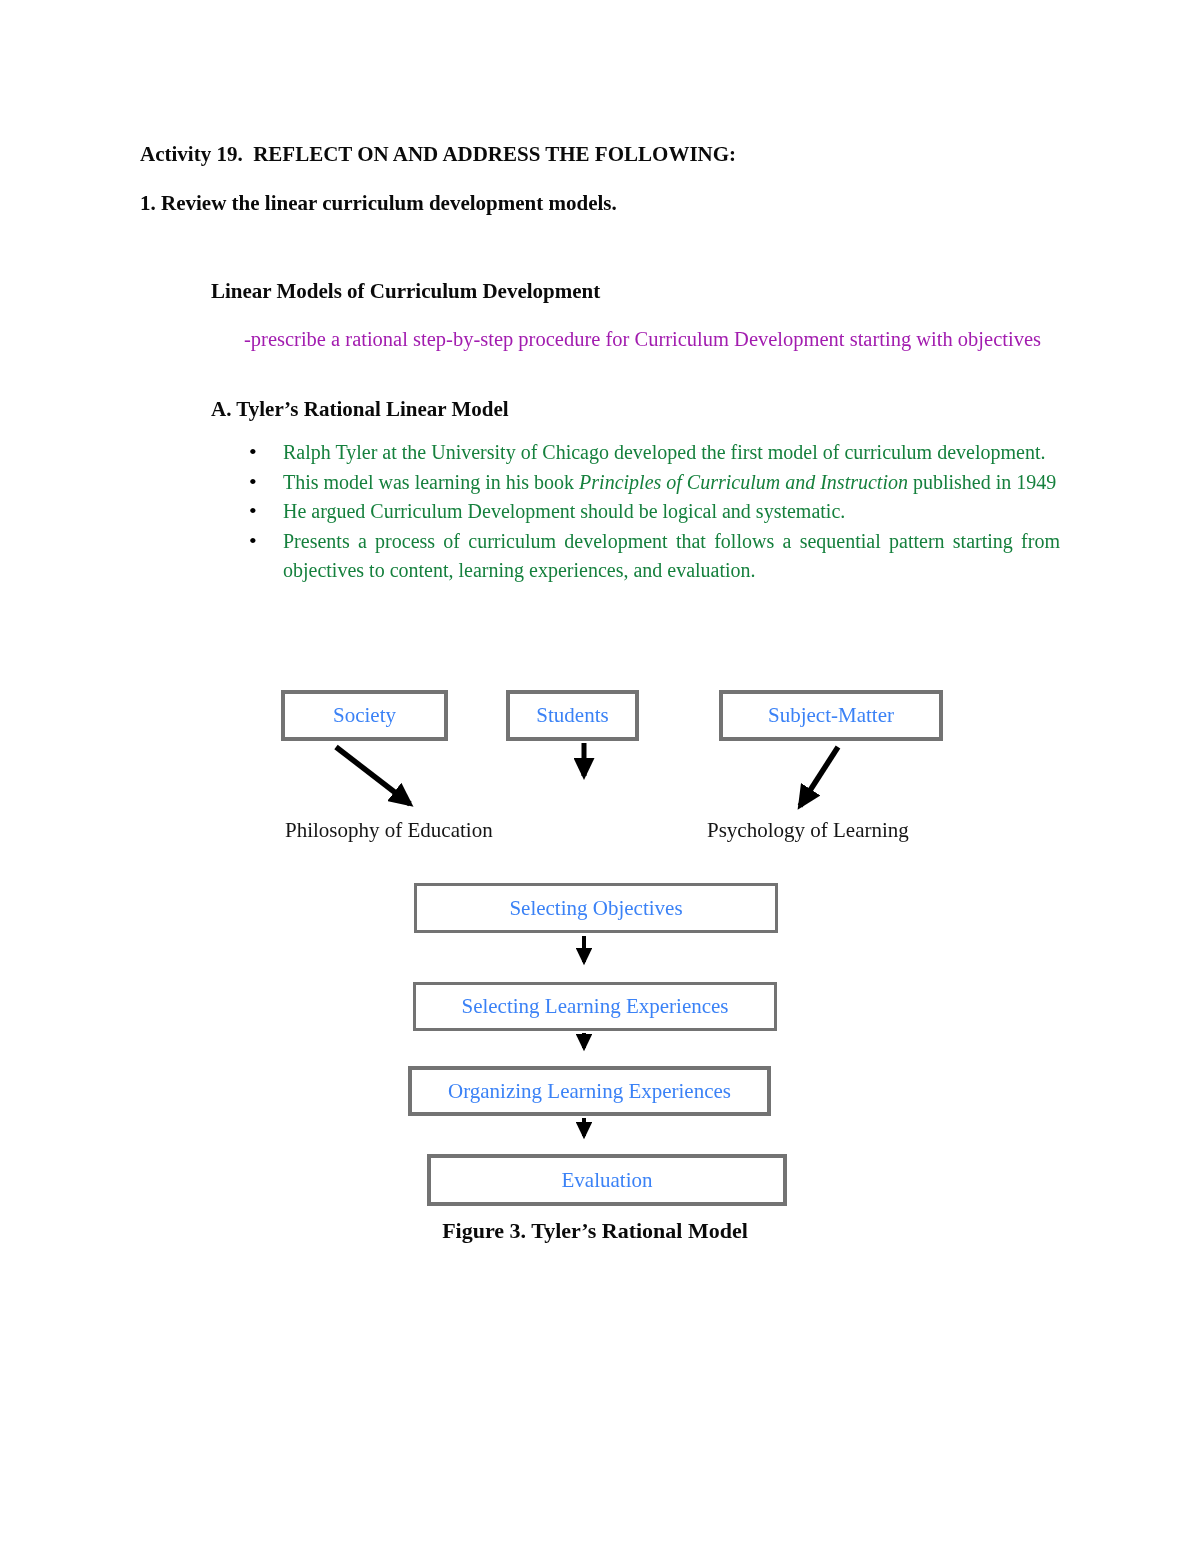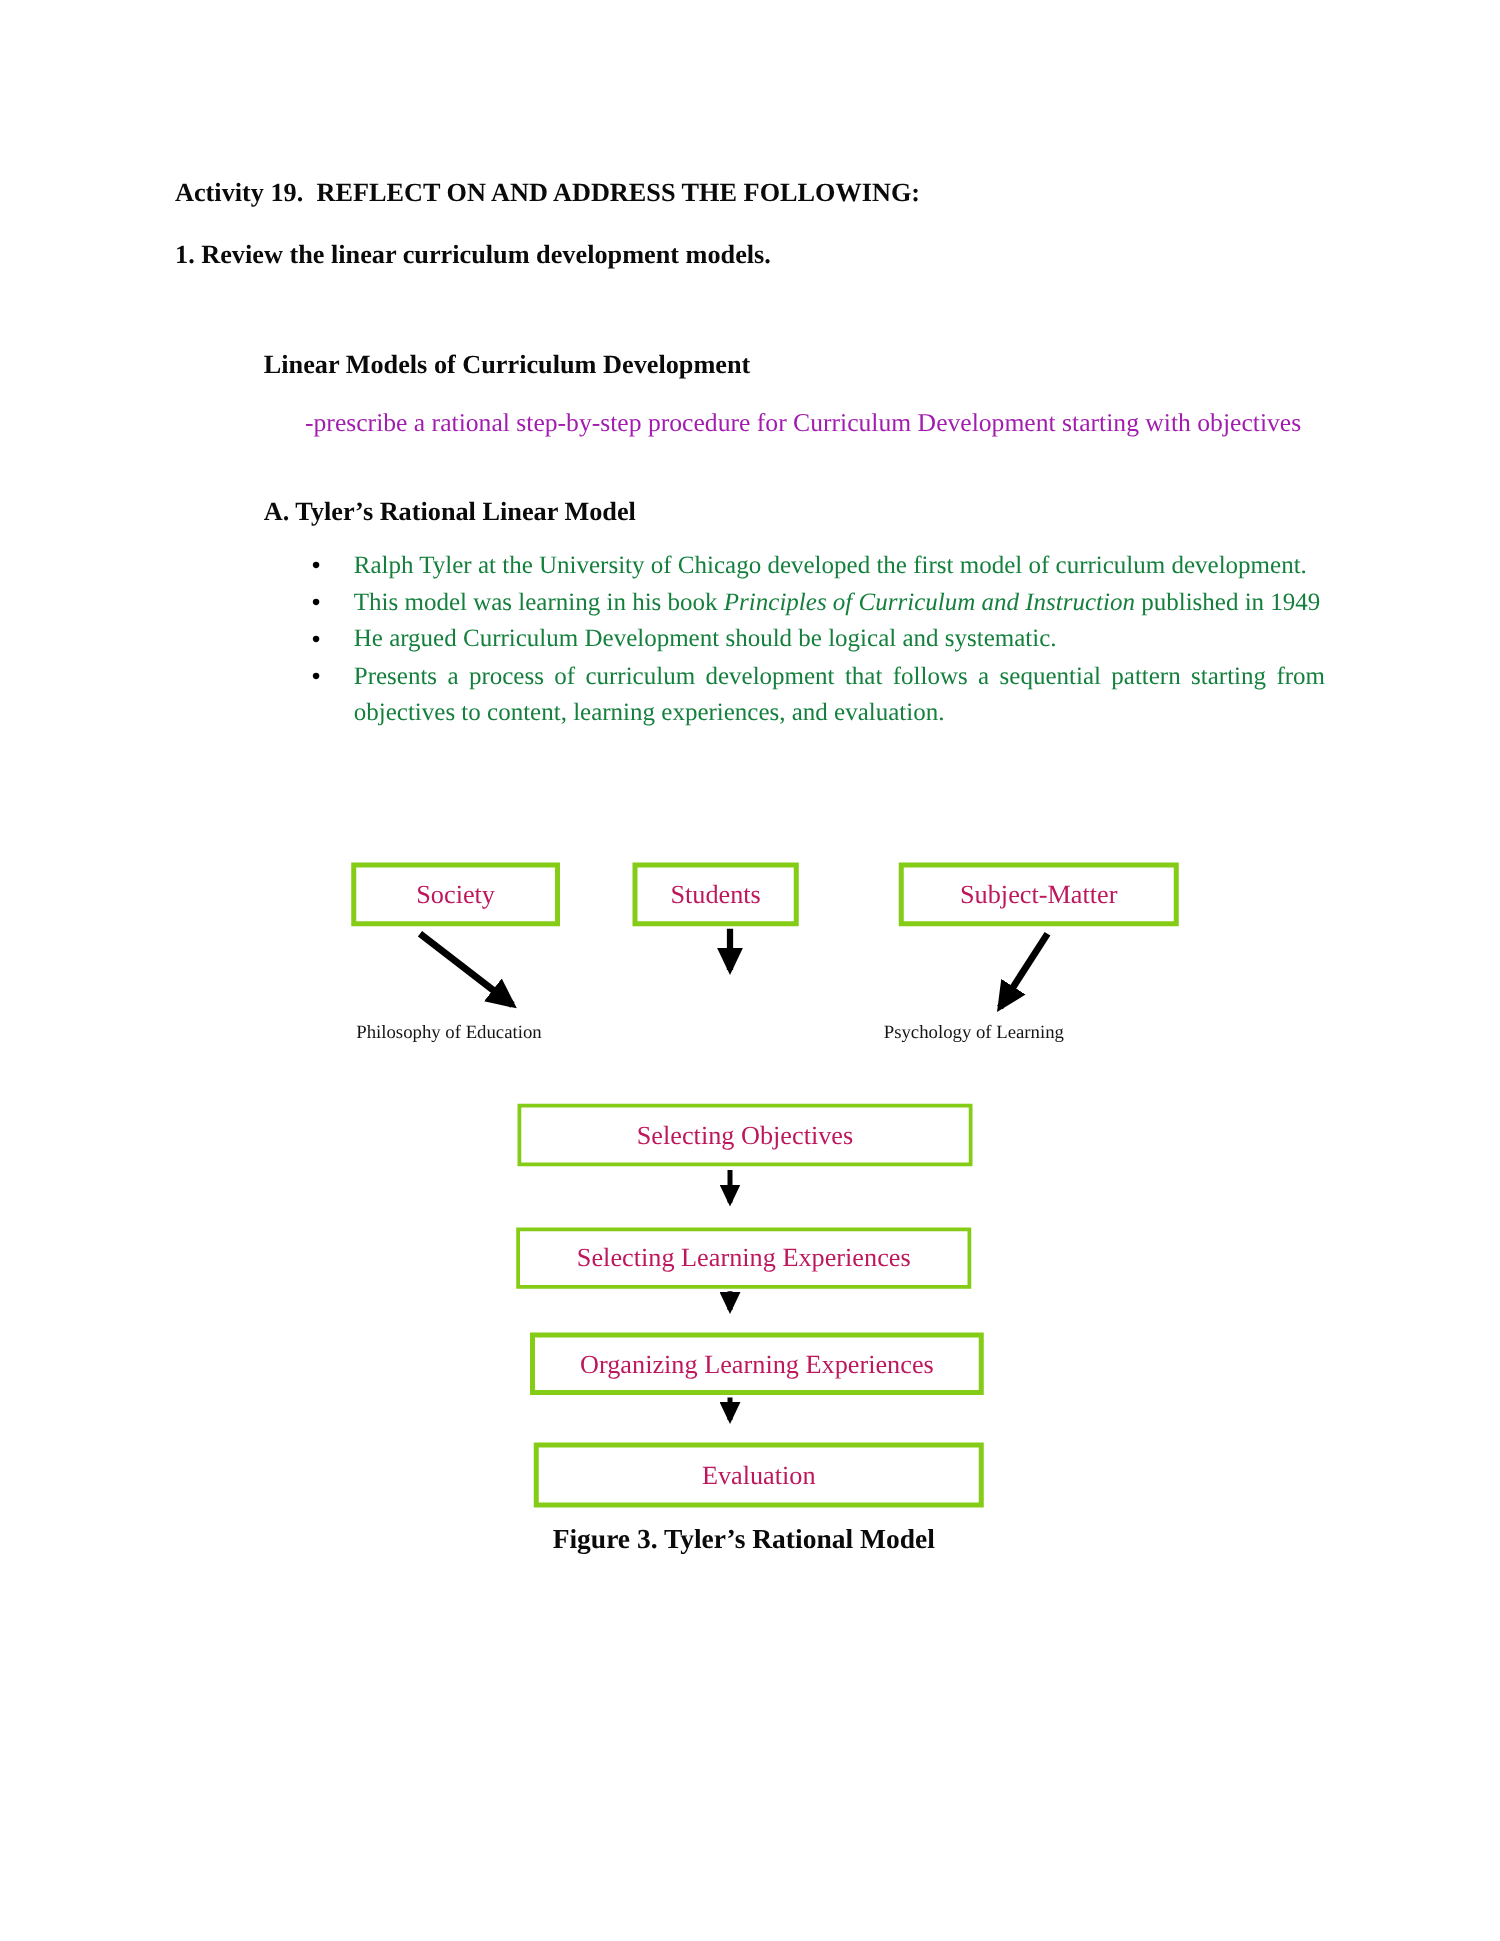--- a/index.html
+++ b/index.html
@@ -49,33 +49,33 @@
     position: absolute;
     left: 2px;
     top: -1px;
     font-size: 22px;
     color: #000;
   }
   .book-title { font-style: italic; }
   
   .dbox {
     position: absolute;
-    border: 3px solid #84cc16;
+    border: 3px solid #737373;
     display: flex;
     align-items: center;
     justify-content: center;
     font-size: 21px;
-    color: #be185d;
+    color: #3b82f6;
     background: #fff;
     text-align: center;
   }
   .bw4 { border-width: 4px; }
   .dlabel {
     position: absolute;
-    font-size: 15px;
+    font-size: 21px;
     color: #151515;
     white-space: nowrap;
   }
   .fig-caption {
     position: absolute;
     left: 400px; top: 1218px; width: 390px;
     text-align: center;
     font-weight: bold;
     font-size: 22px;
     color: #0a0a0a;
@@ -133,18 +133,18 @@
 
   <div class="dbox bw4" style="left:281px; top:690px; width:167px; height:51px;">Society</div>
   <div class="dbox bw4" style="left:506px; top:690px; width:133px; height:51px;">Students</div>
   <div class="dbox bw4" style="left:719px; top:690px; width:224px; height:51px;">Subject-Matter</div>
 
   <div class="dlabel" style="left:285px; top:818px;">Philosophy of Education</div>
   <div class="dlabel" style="left:707px; top:818px;">Psychology of Learning</div>
 
   <div class="dbox" style="left:413px; top:982px; width:364px; height:49px;">Selecting Learning Experiences</div>
   <div class="dbox" style="left:414px; top:883px; width:364px; height:50px;">Selecting Objectives</div>
-  <div class="dbox bw4" style="left:408px; top:1066px; width:363px; height:50px;margin-left:16px;">Organizing Learning Experiences</div>
+  <div class="dbox bw4" style="left:408px; top:1066px; width:363px; height:50px;">Organizing Learning Experiences</div>
   <div class="dbox bw4" style="left:427px; top:1154px; width:360px; height:52px;">Evaluation</div>
 
   <div class="fig-caption">Figure 3. Tyler’s Rational Model</div>
 
 </div>
 
 </body></html>

